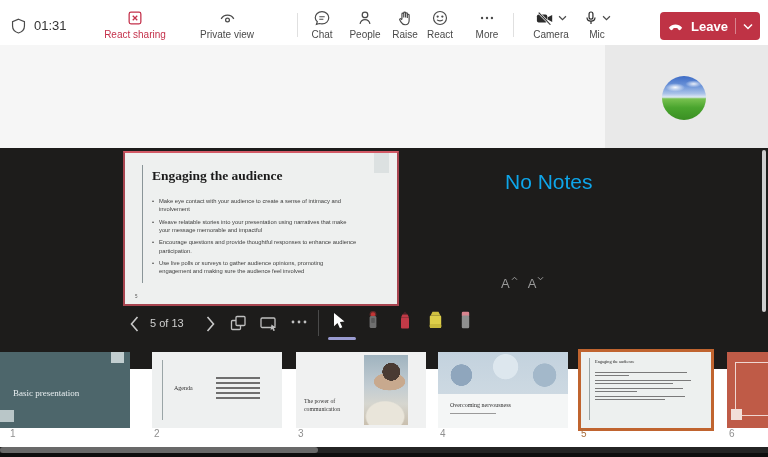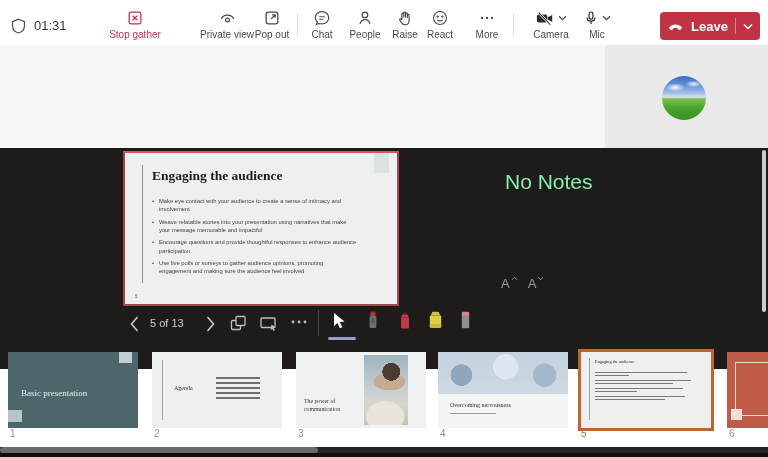--- a/index.html
+++ b/index.html
@@ -36,21 +36,21 @@
   .main-slide { position:absolute; left:123px; top:3px; width:276px; height:155px; background:#eef0ef;
     border:2px solid #a84550; border-top-color:#d25965; cursor:pointer; }
   .slide-corner { position:absolute; right:8px; top:0; width:15px; height:20px; background:#dce1e1; }
   .slide-vline { position:absolute; left:17px; top:12px; width:1px; height:118px; background:#8a9598; }
   .slide-title { position:absolute; left:27px; top:15px; font-family:"Liberation Serif", serif; font-size:13.5px; font-weight:600; color:#1b1b1b; }
   .slide-bullets { position:absolute; left:27px; top:44px; width:205px; list-style:none; }
   .slide-bullets li { position:relative; padding-left:7px; font-size:5.8px; line-height:1.4; color:#3d3d3d; margin-bottom:4.5px; }
   .slide-bullets li::before { content:"•"; position:absolute; left:0; top:0; font-size:5.8px; color:#3d3d3d; }
   .slide-pagenum { position:absolute; left:10px; bottom:5px; font-size:4.5px; color:#555; }
 
-  .no-notes { position:absolute; left:505px; top:22px; font-size:21px; color:#86efac; }
+  .no-notes { position:absolute; left:505px; top:22px; font-size:21px; color:#0ea5e9; }
   .notes-scrollbar { position:absolute; left:762px; top:2px; width:4px; height:162px; background:#cdcdcd; border-radius:2px; }
   .font-btns { position:absolute; left:501px; top:128px; display:flex; gap:10px; }
   .font-btn { display:flex; align-items:flex-start; gap:1px; color:#9a9a9a; font-size:13px; cursor:pointer; }
 
   
   .nav-chevron { position:absolute; cursor:pointer; }
   .nav-pos { position:absolute; left:150px; top:169px; font-size:11px; color:#cfcfcf; }
   .nav-icon { position:absolute; cursor:pointer; }
   .nav-divider { position:absolute; left:318px; top:162px; width:1px; height:26px; background:#4a4a4a; }
   .tool { position:absolute; cursor:pointer; }
@@ -124,43 +124,34 @@
     </span>
     <span class="timer">01:31</span>
 
     <div class="tb-item" style="left:104px;width:62px">
       <span class="tb-icon">
         <svg width="18" height="18" viewBox="0 0 20 20" fill="none" stroke="#c4314b" stroke-width="1.4">
             <rect x="3.5" y="3.5" width="13" height="13" rx="2"></rect>
             <path d="M7.5 7.5 L12.5 12.5 M12.5 7.5 L7.5 12.5"></path>
           </svg>
       </span>
-      <span class="tb-label red">Stop gather</span>
+      <span class="tb-label red">React sharing</span>
     </div>
 
 
     <div class="tb-item" style="left:197px;width:60px">
       <span class="tb-icon">
         <svg width="19" height="18" viewBox="0 0 20 20" fill="none" stroke="#4a4a4a" stroke-width="1.4">
             <path d="M3 11 C6 5.5 14 5.5 17 11"></path>
             <circle cx="10" cy="12.2" r="2.1"></circle>
           </svg>
       </span>
       <span class="tb-label">Private view</span>
     </div>
 
-    <div class="tb-item" style="left:247px;width:50px">
-      <span class="tb-icon">
-        <svg width="18" height="18" viewBox="0 0 20 20" fill="none" stroke="#4a4a4a" stroke-width="1.4">
-            <rect x="3.5" y="3.5" width="13" height="13" rx="2.5"></rect>
-            <path d="M9 11 L13.5 6.5 M10.2 6.5 H13.5 V9.8"></path>
-          </svg>
-      </span>
-      <span class="tb-label">Pop out</span>
-    </div>
 
     <div class="tb-divider" style="left:297px"></div>
 
     <div class="tb-item" style="left:342px;width:46px">
       <span class="tb-icon">
         <svg width="18" height="18" viewBox="0 0 20 20" fill="none" stroke="#4a4a4a" stroke-width="1.4">
             <circle cx="10" cy="6.6" r="3.1"></circle>
             <path d="M4.5 16.5 C5.2 13.2 7.2 11.8 10 11.8 C12.8 11.8 14.8 13.2 15.5 16.5"></path>
           </svg>
       </span>
@@ -362,21 +353,21 @@
           <rect x="2.8" y="13" width="11.4" height="4" rx="1.2" fill="#c9ba3c"></rect>
         </svg>
     </span>
     <span class="tool" style="left:459px;top:163px">
       <svg width="13" height="18" viewBox="0 0 13 18">
           <rect x="2.8" y="0.8" width="7.4" height="5" rx="1.2" fill="#d9848f"></rect>
           <rect x="2.8" y="4.6" width="7.4" height="12.6" rx="1.2" fill="#8f8f8f"></rect>
         </svg>
     </span>
 
-    <div class="thumb t1" style="left:8px">
+    <div class="thumb t1" style="left:0">
       <div class="sq-tr"></div>
       <div class="sq-bl"></div>
       <div class="t1-title">Basic presentation</div>
     </div>
     <div class="thumb t2" style="left:152px">
       <div class="t2-vline"></div>
       <div class="t2-title">Agenda</div>
       <div class="t2-lines">
         <div></div>
           <div></div>

